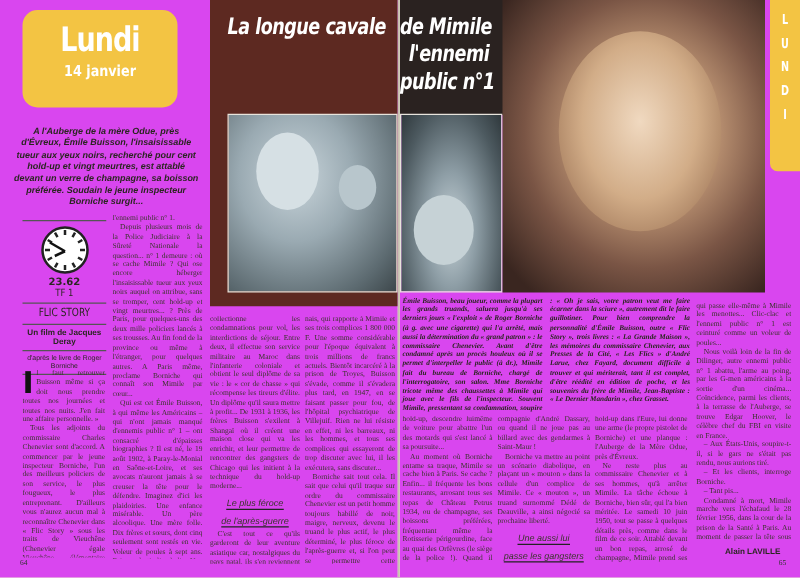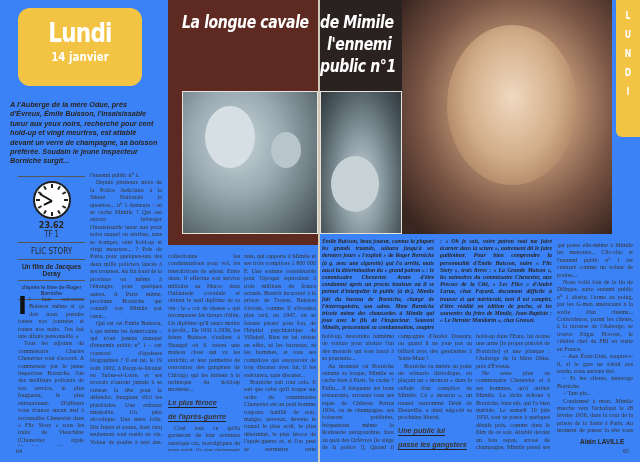--- a/index.html
+++ b/index.html
@@ -1,46 +1,46 @@
 <!DOCTYPE html>
 <html><head>
   <meta charset="utf-8">
   <style>
     * { margin: 0; padding: 0; box-sizing: border-box; }
     html, body { width: 640px; height: 462px; overflow: hidden; background: #e9e4d8; }
     body { position: relative; font-family: "Liberation Serif", serif; color: #2a2620; }
 
-    .spread { position: absolute; left: 0; top: 0; width: 640px; height: 462px; background: #3b82f6; }
+    .spread { position: absolute; left: 0; top: 0; width: 640px; height: 462px; background: #d946ef; }
     .gutter { position: absolute; left: 318px; top: 0; width: 2px; height: 462px; background: linear-gradient(90deg, #d8d2c3, #c4bdad, #d8d2c3); }
 
     
     .day-badge { position: absolute; left: 18px; top: 8px; width: 124px; height: 78px; background: #f3c443; border-radius: 12px; text-align: center; color: #fff; }
     .day-badge .day { font-family: "DejaVu Sans", sans-serif; font-weight: bold; font-size: 27px; letter-spacing: -1px; margin-top: 10px; transform: scaleX(0.8); display: block; line-height: 30px; }
     .day-badge .date { font-family: "DejaVu Sans", sans-serif; font-weight: bold; font-size: 12px; transform: scaleX(0.85); display: block; margin-top: 2px; }
 
-    .intro { position: absolute; left: 10px; top: 100px; width: 150px; font-family: "Liberation Sans", sans-serif; font-style: italic; font-weight: bold; font-size: 7.2px; line-height: 9.4px; text-align: left; color: #2a2520; }
+    .intro { position: absolute; left: 10px; top: 100px; width: 150px; font-family: "Liberation Sans", sans-serif; font-style: italic; font-weight: bold; font-size: 7.2px; line-height: 9.4px; text-align: center; color: #2a2520; }
 
     
     .tv-box { position: absolute; left: 18px; top: 176px; width: 67px; height: 115px; }
     .tv-box .rule { height: 1px; background: #555; margin: 0; }
     .clock { width: 38px; height: 38px; margin: 4px auto 0; border: 2px solid #222; border-radius: 50%; position: relative; background: #fff; }
     .clock .hand-h { position: absolute; left: 17px; top: 17px; width: 9px; height: 2px; background: #111; transform-origin: 0 50%; transform: rotate(155deg); }
     .clock .hand-m { position: absolute; left: 17px; top: 17px; width: 14px; height: 2px; background: #111; transform-origin: 0 50%; transform: rotate(-150deg); }
     .clock .tick { position: absolute; width: 2px; height: 4px; background: #222; left: 16px; top: 1px; transform-origin: 1px 16px; }
     .tv-time { font-family: "DejaVu Sans", sans-serif; font-weight: bold; font-size: 8px; text-align: center; margin-top: 2px; }
     .tv-channel { font-family: "DejaVu Sans", sans-serif; font-size: 8px; text-align: center; transform: scaleX(0.85); margin-bottom: 3px; }
     .tv-title { font-family: "DejaVu Sans", sans-serif; font-size: 9px; text-align: center; transform: scaleX(0.8); padding: 3px 0; }
     .tv-director { font-family: "Liberation Sans", sans-serif; font-weight: bold; font-size: 6.5px; text-align: center; padding: 3px 0; }
     .tv-source { font-family: "Liberation Sans", sans-serif; font-size: 5.5px; text-align: center; padding: 3px 0; }
 
     .col { position: absolute; font-size: 6px; line-height: 7.4px; text-align: justify; color: #3a342c; overflow: hidden; }
     .col p { text-indent: 6px; }
     .dropcap { float: left; font-family: "DejaVu Sans", sans-serif; font-weight: bold; font-size: 24px; line-height: 20px; margin-right: 2px; color: #111; }
 
-    .subhead { font-family: "Liberation Sans", sans-serif; font-style: italic; font-weight: bold; font-size: 7.2px; text-align: left; line-height: 10px; margin: 4px 0 3px; }
+    .subhead { font-family: "Liberation Sans", sans-serif; font-style: italic; font-weight: normal; font-size: 7.2px; text-align: center; line-height: 10px; margin: 4px 0 3px; }
     .subhead span { border-bottom: 1px solid #222; }
 
     
     .title-panel { position: absolute; left: 168px; top: 0; width: 150px; height: 245px; background: #5d2921; }
     .title-panel-right { position: absolute; left: 320px; top: 0; width: 98px; height: 92px; background: #2a2220; }
     .headline { position: absolute; font-family: "DejaVu Sans", sans-serif; font-style: italic; font-weight: bold; color: #fff; font-size: 18px; line-height: 20px; letter-spacing: -0.5px; transform: scaleX(0.78); transform-origin: left top; white-space: nowrap; }
 
     .photo { position: absolute; overflow: hidden; }
     .photo-1 { left: 182px; top: 91px; width: 136px; height: 143px; background: radial-gradient(ellipse at 40% 35%, #c9d5db 0%, #9aaab2 40%, #5c6a70 80%, #3d474b 100%); border: 1px solid #e8e4dc; }
     .photo-2 { left: 320px; top: 91px; width: 82px; height: 143px; background: radial-gradient(ellipse at 50% 65%, #c7d3d8 0%, #8e9ea6 35%, #4d5a60 75%, #2f383c 100%); border: 1px solid #e8e4dc; }
@@ -152,21 +152,21 @@
   <div class="caption">Émile Buisson, beau joueur, comme la plupart les grands truands, saluera jusqu'à ses derniers jours « l'exploit » de Roger Borniche (à g. avec une cigarette) qui l'a arrêté, mais aussi la détermination du « grand patron » : le commissaire Chenevier. Avant d'être condamné après un procès houleux où il se permet d'interpeller le public (à dr.), Mimile fait du bureau de Borniche, chargé de l'interrogatoire, son salon. Mme Borniche tricote même des chaussettes à Mimile qui joue avec le fils de l'inspecteur. Souvent Mimile, pressentant sa condamnation, soupire : « Oh je sais, votre patron veut me faire écarner dans la sciure », autrement dit le faire guillotiner. Pour bien comprendre la personnalité d'Émile Buisson, outre « Flic Story », trois livres : « La Grande Maison », les mémoires du commissaire Chenevier, aux Presses de la Cité, « Les Flics » d'André Larue, chez Fayard, document difficile à trouver et qui mériterait, tant il est complet, d'être réédité en édition de poche, et les souvenirs du frère de Mimile, Jean-Baptiste : « Le Dernier Mandarin », chez Grasset.</div>
 
   <div class="col" style="left:322px; top:333px; width:72px; height:118px;">
     <div>hold-up, descendre luimême de voiture pour abattre l'un des motards qui s'est lancé à sa poursuite...</div>
     <p>Au moment où Borniche entame sa traque, Mimile se cache bien à Paris. Se cache ? Enfin... il fréquente les bons restaurants, arrosant tous ses repas de Château Petrus 1934, ou de champagne, ses boissons préférées, fréquentant même la Rotisserie périgourdine, face au quai des Orfèvres (le siège de la police !). Quand il n'assiste pas à un match de boxe au Palais des Sports, où, un soir, il est photographié en</p>
   </div>
 
   <div class="col" style="left:398px; top:333px; width:74px; height:118px;">
     <div>compagnie d'André Dassary, ou quand il ne joue pas au billard avec des gendarmes à Saint-Maur !</div>
     <p>Borniche va mettre au point un scénario diabolique, en plaçant un « mouton » dans la cellule d'un complice de Mimile. Ce « mouton », un truand surnommé Dédé de Deauville, a ainsi négocié sa prochaine liberté.</p>
-    <div class="subhead"><span>Une public lui</span></div>
+    <div class="subhead"><span>Une aussi lui</span></div>
     <div class="subhead"><span>passe les gangsters</span></div>
 
   </div>
 
   <div class="col" style="left:476px; top:333px; width:74px; height:118px;">
     <div>hold-up dans l'Eure, lui donne une arme (le propre pistolet de Borniche) et une planque : l'Auberge de la Mère Odue, près d'Évreux.</div>
     <p>Ne reste plus au commissaire Chenevier et à ses hommes, qu'à arrêter Mimile. La tâche échoue à Borniche, bien sûr, qui l'a bien méritée. Le samedi 10 juin 1950, tout se passe à quelques détails près, comme dans le film de ce soir. Attablé devant un bon repas, arrosé de champagne, Mimile prend ses aises. Soudain surgit un Borniche jouant les touristes, flanqué de sa jeune femme Maryse</p>
   </div>
 
   <div class="col" style="left:557px; top:242px; width:76px; height:192px;">

